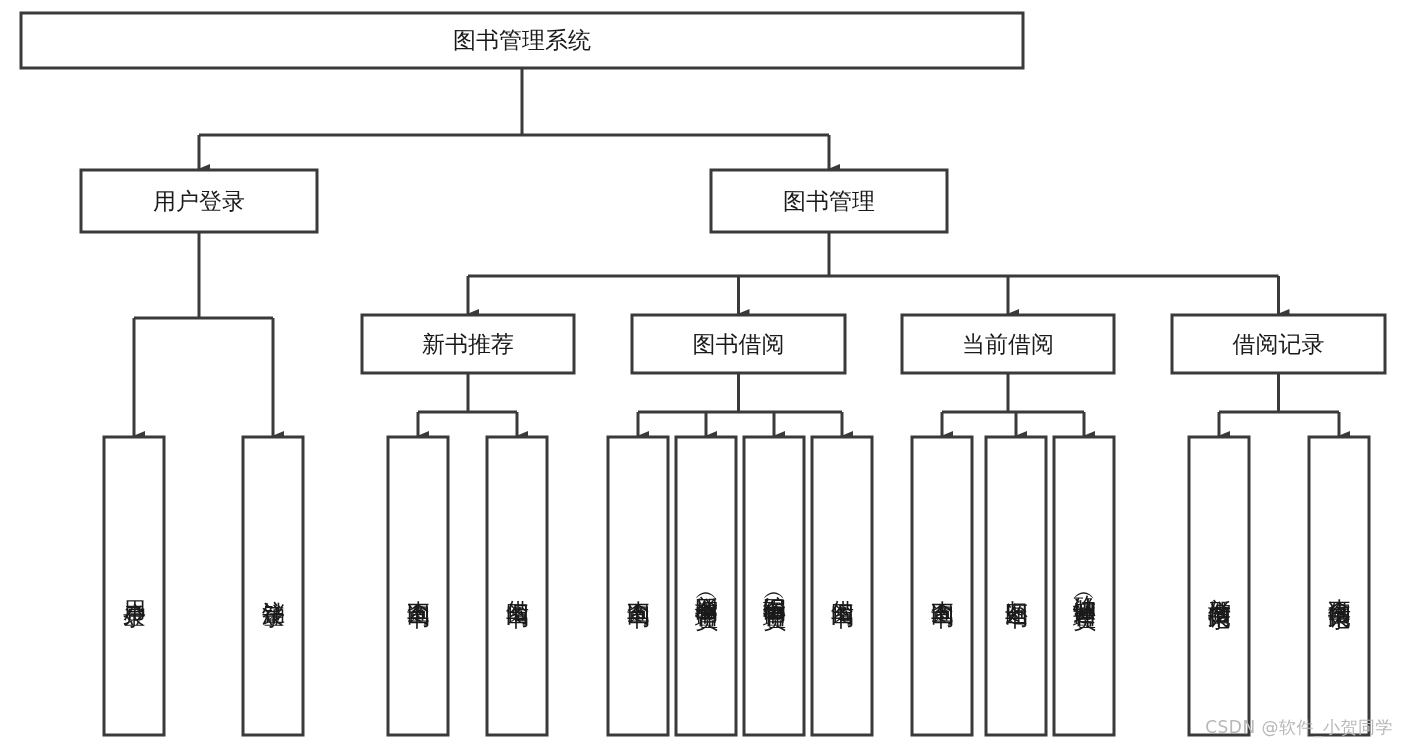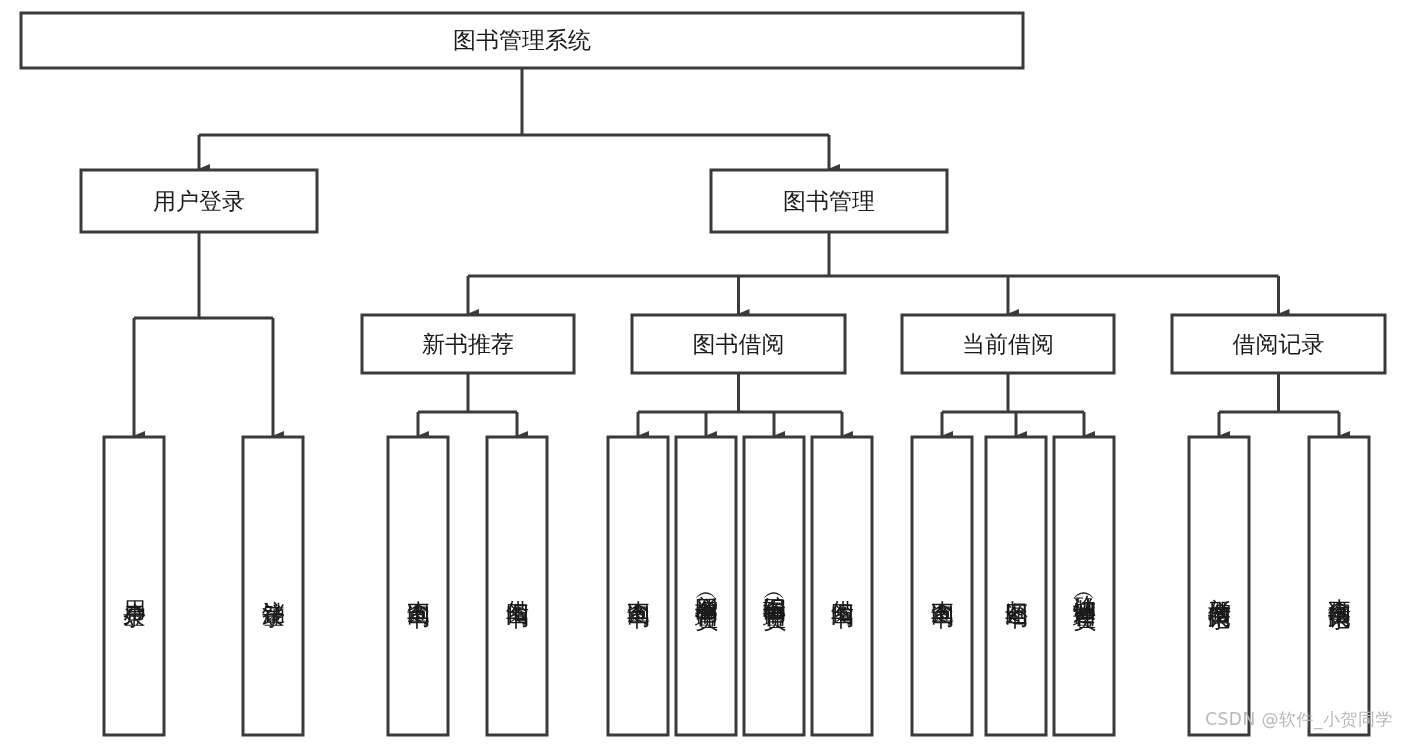--- a/index.html
+++ b/index.html
@@ -55,21 +55,21 @@
     font-size: 23px;
     line-height: 1.12;
     letter-spacing: 2px;
     color: #1a1a1a;
     white-space: nowrap;
     font-family: "DejaVu Sans", "Liberation Sans", sans-serif;
   }
   #watermark {
     position: absolute;
     right: 12px;
-    bottom: 16px;
+    bottom: 8px;
     font-size: 17px;
     color: #b8b8b8;
     font-family: "DejaVu Sans", "Liberation Sans", sans-serif;
     letter-spacing: 0.5px;
     pointer-events: none;
   }
 </style>
 </head>
 <body>
 

